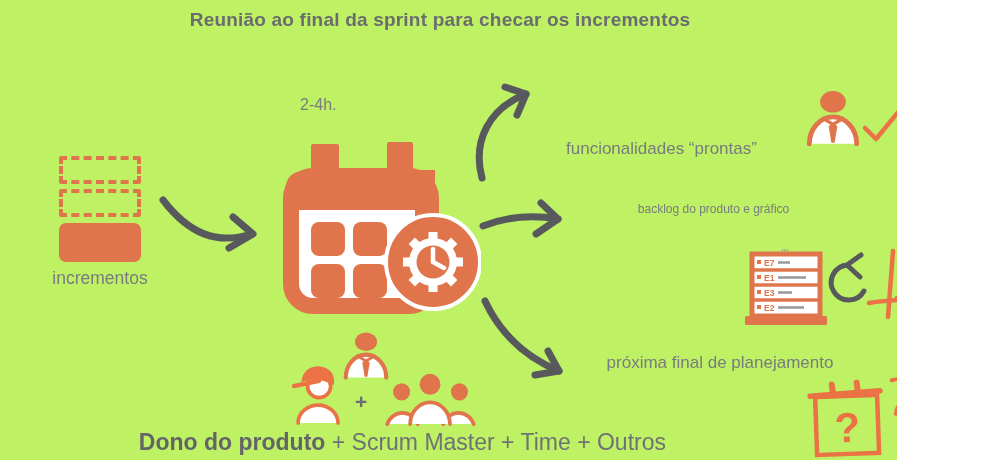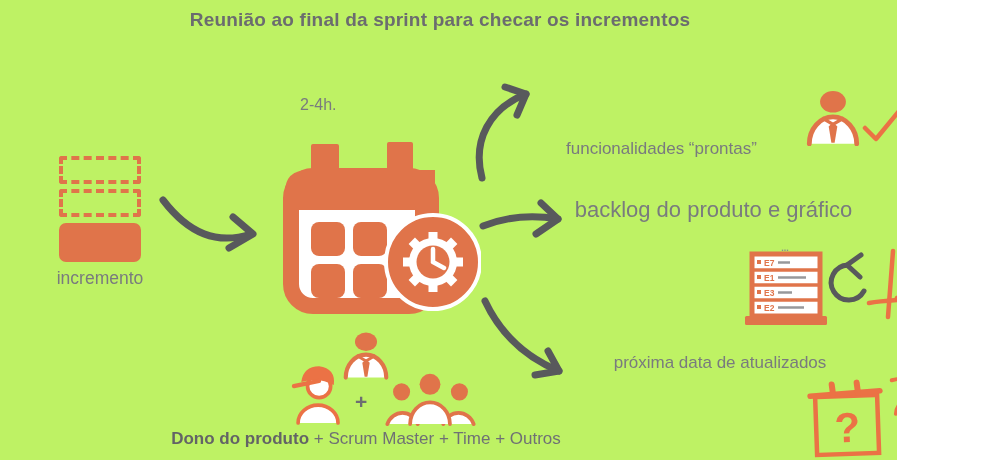--- a/index.html
+++ b/index.html
@@ -12,41 +12,41 @@
     left:0;top:9px;width:880px;text-align:center;
     font-size:19px;font-weight:bold;color:#6B6C6F;letter-spacing:.2px;
   }
   #duration{left:300px;top:96px;width:140px;font-size:16px;color:#797B7E;}
   
   .dashed-box{position:absolute;left:0;width:74px;height:20px;border:4px dashed #E0744A;border-radius:3px;}
   #inc-solid{left:59px;top:223px;width:82px;height:39px;background:#E0744A;border-radius:7px;}
   #inc-label{left:20px;top:268px;width:160px;text-align:center;font-size:17.5px;color:#797B7E;}
   
   #outcome1{left:566px;top:99px;font-size:17px;color:#797B7E;white-space:nowrap;margin-top:40px;}
-  #outcome2{left:566px;top:197px;width:295px;text-align:center;font-size:22px;color:#797B7E;line-height:25px;}
+  #outcome2{left:566px;top:197px;width:295px;text-align:center;font-size:12px;color:#797B7E;line-height:25px;}
   #outcome3{left:570px;top:350px;width:300px;text-align:center;font-size:17px;color:#797B7E;line-height:25px;}
   
-  #caption{left:66px;top:429px;width:600px;text-align:center;font-size:17px;color:#6F7174;}
+  #caption{left:66px;top:429px;width:600px;text-align:right;font-size:23px;color:#6F7174;}
   #caption .bold-part{font-weight:bold;color:#636466;}
   #plus-sign{left:355px;top:390px;font-size:21px;font-weight:bold;color:#6D6E71;}
   svg{display:block;}
 </style>
 </head>
 <body>
 
 <div id="stage">
 
   <div class="abs" id="title">Reunião ao final da sprint para checar os incrementos</div>
 
   <div class="abs" id="duration">2-4h.</div>
 
   <div class="abs dashed-box" style="left:59px;top:156px;"></div>
   <div class="abs dashed-box" style="left:59px;top:189px;"></div>
   <div class="abs" id="inc-solid"></div>
-  <div class="abs" id="inc-label">incremento</div>
+  <div class="abs" id="inc-label">incrementos</div>
 
   <svg class="abs" style="left:155px;top:190px;" width="115" height="68" viewBox="0 0 115 68">
     <path d="M8,10 C34,44 62,55 96,44" fill="none" stroke="#58595C" stroke-width="7" stroke-linecap="round"></path>
     <path d="M78,27 L98,44 L74,58" fill="none" stroke="#58595C" stroke-width="7" stroke-linecap="round" stroke-linejoin="round"></path>
   </svg>
 
   <svg class="abs" style="left:281px;top:138px;" width="200" height="182" viewBox="0 0 200 182">
     <rect x="10" y="38" width="140" height="130" rx="22" fill="#ffffff" stroke="#E0744A" stroke-width="16"></rect>
     <path d="M4,72 L4,54 Q4,32 28,32 L154,32 L154,72 Z" fill="#E0744A"></path>
     <rect x="30" y="6" width="28" height="42" rx="2" fill="#E0744A"></rect>
@@ -123,21 +123,21 @@
     <path d="M28,15 A17.5,17.5 0 1 0 44,41" fill="none" stroke="#58595C" stroke-width="5" stroke-linecap="round"></path>
     <path d="M41,5 L27,15 L40,27" fill="none" stroke="#58595C" stroke-width="5" stroke-linecap="round" stroke-linejoin="round"></path>
   </svg>
   <svg class="abs" style="left:862px;top:243px;" width="110" height="82" viewBox="0 0 110 82">
     <path d="M31,8 L26,74" fill="none" stroke="#EB7245" stroke-width="4.5" stroke-linecap="round"></path>
     <path d="M7,60 C35,55 70,57 104,52" fill="none" stroke="#EB7245" stroke-width="4.5" stroke-linecap="round"></path>
     <path d="M80,28 L35,55" fill="none" stroke="#EB7245" stroke-width="4.5" stroke-linecap="round"></path>
   </svg>
 
   <div class="abs" id="outcome3">
-    <div>próxima data de atualizados</div>
+    <div>próxima final de planejamento</div>
   </div>
   <svg class="abs" style="left:806px;top:378px;" width="82" height="82" viewBox="0 0 82 82">
     <g transform="rotate(-2 40 44)">
       <rect x="10" y="18" width="62" height="58" fill="none" stroke="#EB7245" stroke-width="4.5" stroke-linecap="round"></rect>
       <line x1="5" y1="17" x2="75" y2="14" stroke="#EB7245" stroke-width="5.5" stroke-linecap="round"></line>
       <line x1="27" y1="6" x2="28" y2="16" stroke="#EB7245" stroke-width="6" stroke-linecap="round"></line>
       <line x1="52" y1="5" x2="53" y2="15" stroke="#EB7245" stroke-width="6" stroke-linecap="round"></line>
       <text x="41" y="64" font-size="42" font-weight="bold" fill="#EB7245" text-anchor="middle">?</text>
     </g>
   </svg>

